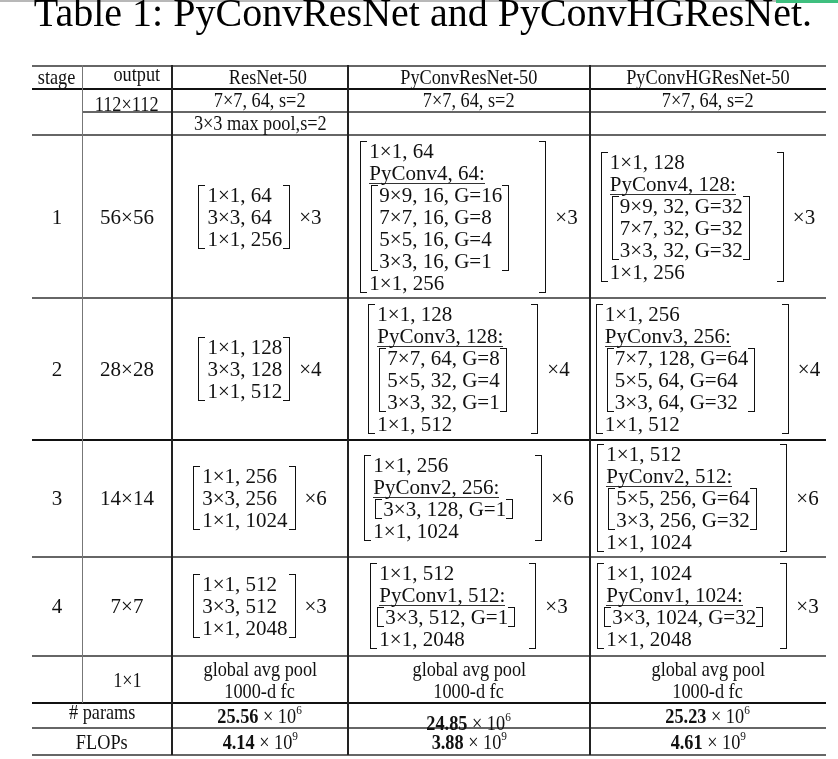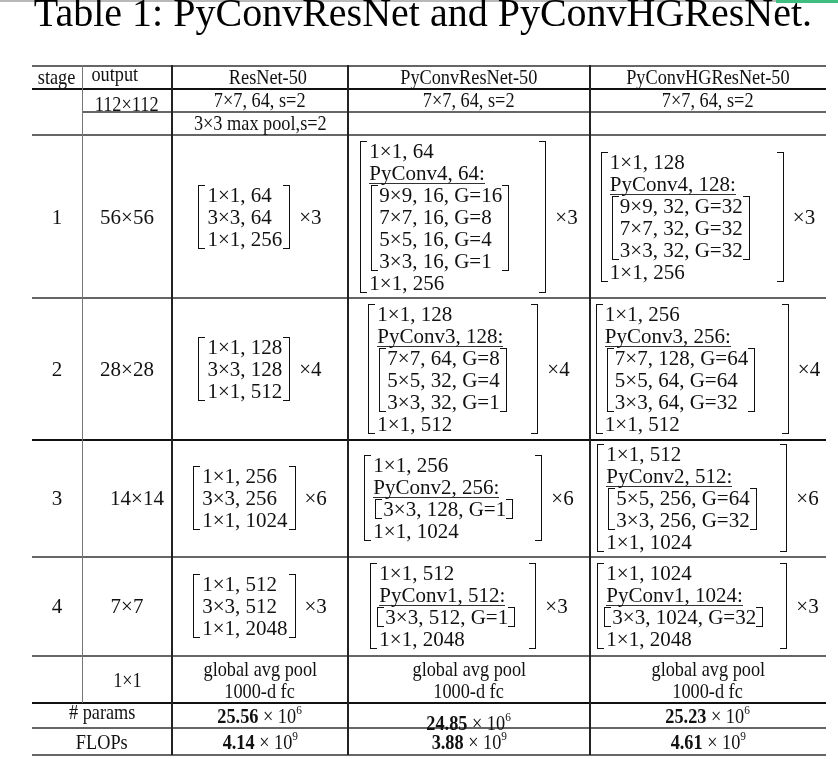--- a/index.html
+++ b/index.html
@@ -54,21 +54,21 @@
   <div class="hl thick" style="left:32px;top:754px;width:794px;"></div>
 
   <div class="vl gray" style="left:82px;top:65px;height:638px;"></div>
   <div class="vl" style="left:171px;top:65px;height:690px;"></div>
   <div class="vl" style="left:347px;top:65px;height:690px;"></div>
   <div class="vl" style="left:589px;top:65px;height:690px;"></div>
 
   <div class="cell" style="left:32px;top:66px;width:50px;height:22px;">
       <span class="cond">stage</span>
     </div>
-  <div class="cell" style="left:70px;top:66px;width:90px;height:15px;">
+  <div class="cell" style="left:92px;top:66px;width:90px;height:15px;">
       <span class="cond">output</span>
     </div>
   <div class="cell" style="left:172px;top:66px;width:191px;height:22px;">
       <span class="cond">ResNet-50</span>
     </div>
   <div class="cell" style="left:348px;top:66px;width:242px;height:22px;">
       <span class="cond">PyConvResNet-50</span>
     </div>
   <div class="cell" style="left:590px;top:66px;width:236px;height:22px;">
       <span class="cond">PyConvHGResNet-50</span>
@@ -182,21 +182,21 @@
         </div>
         <div class="ln">1×1, 512</div>
       </div>
       <span class="mult">×4</span>
     </div>
   </div>
 
   <div class="cell" style="left:32px;top:440px;width:50px;height:116px;">
       <span>3</span>
     </div>
-  <div class="cell" style="left:82px;top:440px;width:110px;height:116px;">
+  <div class="cell" style="left:82px;top:440px;width:90px;height:116px;">
       <span>14×14</span>
     </div>
   <div class="cell" style="left:172px;top:440px;width:176px;height:116px;">
     <div class="blk">
       <div class="brk">
         <div class="ln">1×1, 256</div>
         <div class="ln">3×3, 256</div>
         <div class="ln">1×1, 1024</div>
       </div>
       <span class="mult">×6</span>

